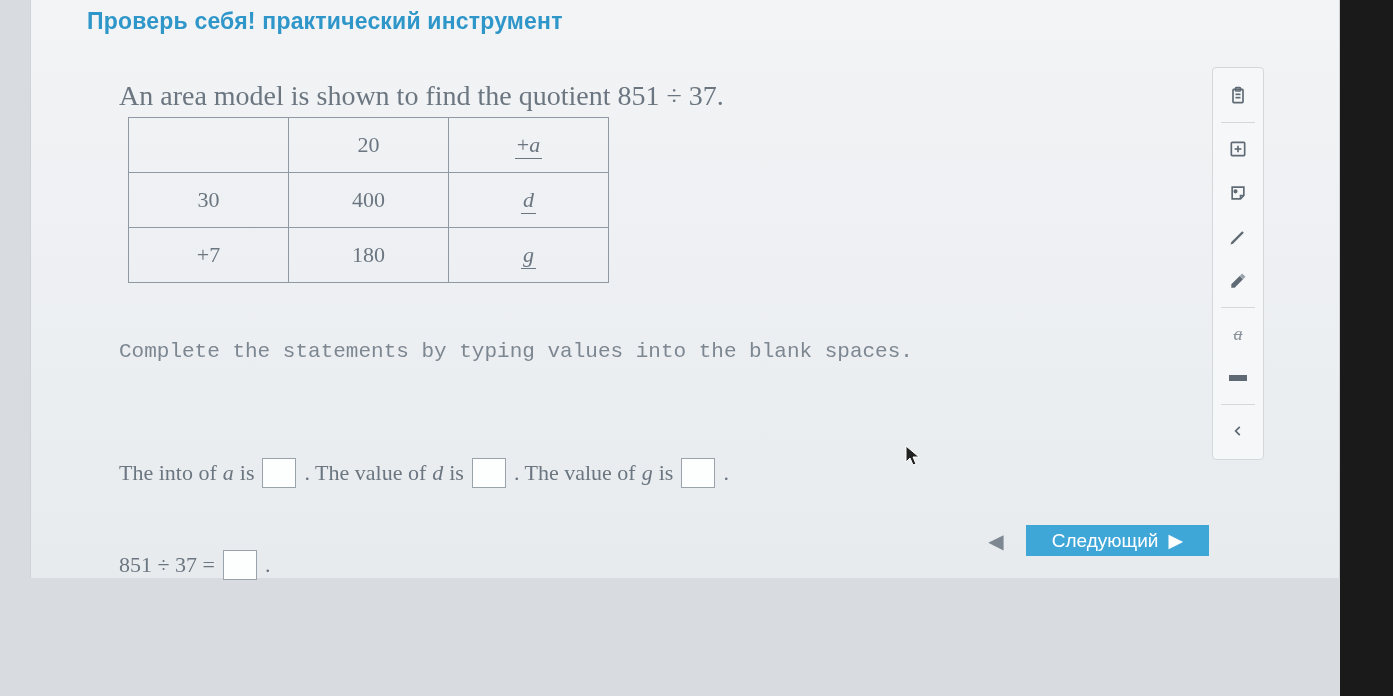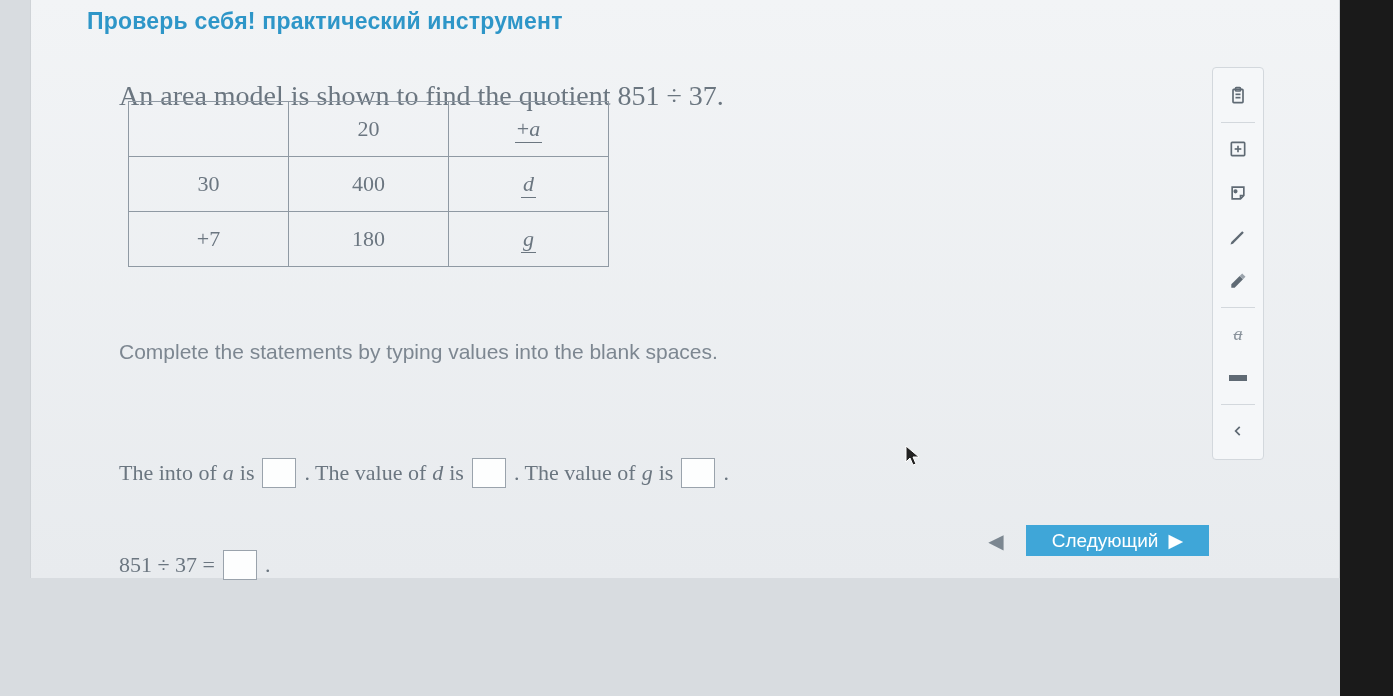--- a/index.html
+++ b/index.html
@@ -42,21 +42,21 @@
     position: absolute;
     left: 88px;
     top: 80px;
     font-size: 28px;
     color: #6b7680;
     font-family: Georgia, "Times New Roman", serif;
   }
   .area-table {
     position: absolute;
     left: 97px;
-    top: 101px;
+    top: 117px;
     border-collapse: collapse;
   }
   .area-table td {
     border: 1px solid #8f99a3;
     width: 160px;
     height: 55px;
     text-align: center;
     vertical-align: middle;
     font-family: Georgia, "Times New Roman", serif;
     font-size: 22px;
@@ -64,21 +64,21 @@
   }
   .area-table td.empty { background: transparent; }
   .u { border-bottom: 1px solid #6b7680; display: inline-block; padding: 0 2px; }
   .italic { font-style: italic; }
   .instructions {
     position: absolute;
     left: 88px;
     top: 340px;
     font-size: 21px;
     color: #7d8791;
-    font-family: Liberation Sans, sans-serif;
+    font-family: Liberation Mono, monospace;
   }
   .fill-line {
     position: absolute;
     left: 88px;
     font-size: 22px;
     color: #6b7680;
     font-family: Georgia, "Times New Roman", serif;
     display: flex;
     align-items: center;
     gap: 6px;

